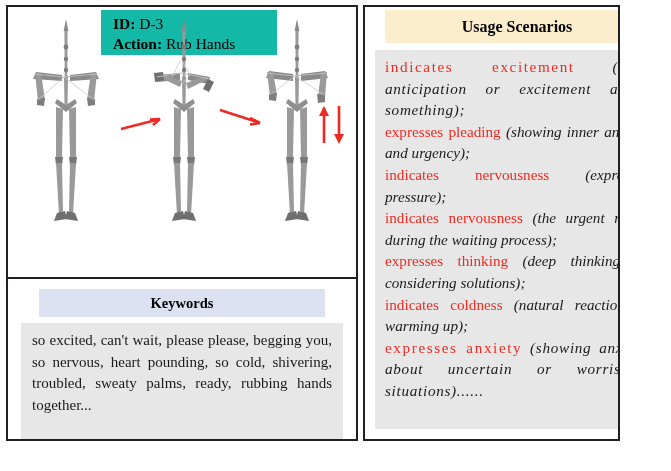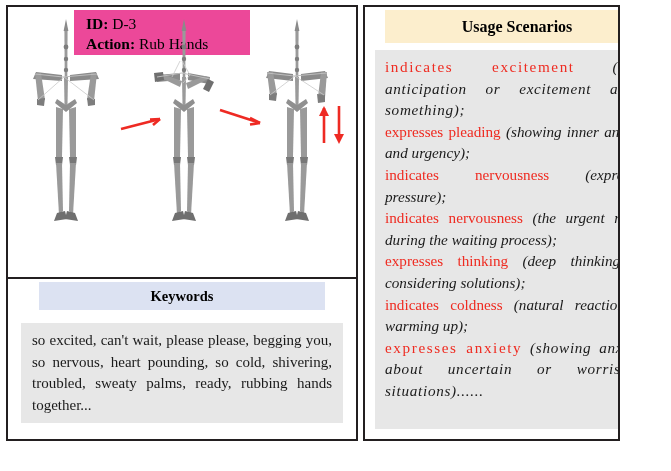--- a/index.html
+++ b/index.html
@@ -12,33 +12,33 @@
   #pose-panel{position:absolute;left:0;top:0;width:100%;height:272px;box-sizing:border-box;
               border-bottom:2px solid #231f20;overflow:hidden;}
   #keywords-panel{position:absolute;left:0;top:272px;width:100%;height:160px;box-sizing:border-box;overflow:hidden;}
 
   
   #right-col{left:363px;top:5px;width:257px;height:436px;border:2px solid #231f20;
              box-sizing:border-box;position:absolute;background:#fff;overflow:hidden;}
 
   
   .band{position:absolute;box-sizing:border-box;}
-  #meta-band{left:66px;top:3px;width:176px;height:45px;background:#ec4899;
+  #meta-band{left:93px;top:3px;width:176px;height:45px;background:#14b8a6;
              padding:4px 0 12px 12px;}
   .meta-line{font-size:15.5px;line-height:20px;color:#000;white-space:nowrap;}
   .meta-line b{font-weight:bold;}
 
-  #keywords-band{left:31px;top:3px;width:286px;height:28px;background:#dce2f2;
+  #keywords-band{left:31px;top:10px;width:286px;height:28px;background:#dce2f2;
                  text-align:center;line-height:28px;font-weight:bold;font-size:14.5px;color:#000;}
   #usage-band{left:20px;top:3px;width:264px;height:33px;background:#fceecd;
               text-align:center;line-height:33px;font-weight:bold;font-size:16px;color:#000;}
 
   
   .greybox{position:absolute;background:#e7e7e7;box-sizing:border-box;}
-  #keywords-box{left:13px;top:44px;width:322px;height:100px;padding:7px 11px 0 11px;}
+  #keywords-box{left:13px;top:44px;width:322px;height:116px;padding:7px 11px 0 11px;}
   #keywords-text{font-size:15px;line-height:21.5px;color:#1a1a1a;text-align:justify;
                  text-align-last:left;}
   #usage-box{left:10px;top:43px;width:283px;height:379px;padding:6px 10px 16px 10px;}
 
   .scenario{font-size:15.2px;line-height:21.6px;color:#1a1a1a;text-align:justify;
             text-align-last:left;margin:0;}
   .scenario .lead{color:#ef2b21;font-style:normal;}
   .scenario .desc{font-style:italic;}
 
   

